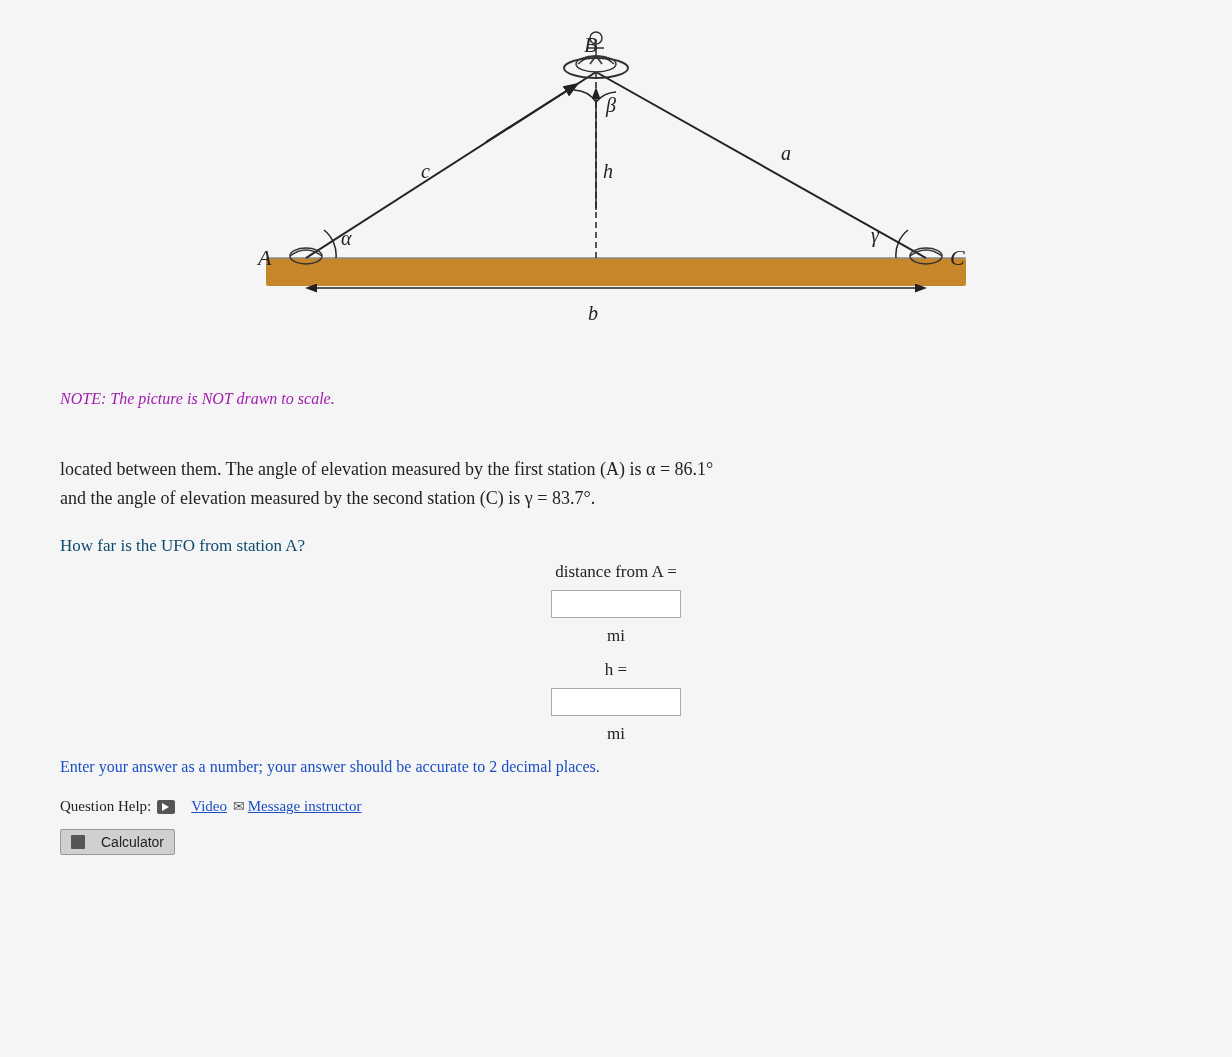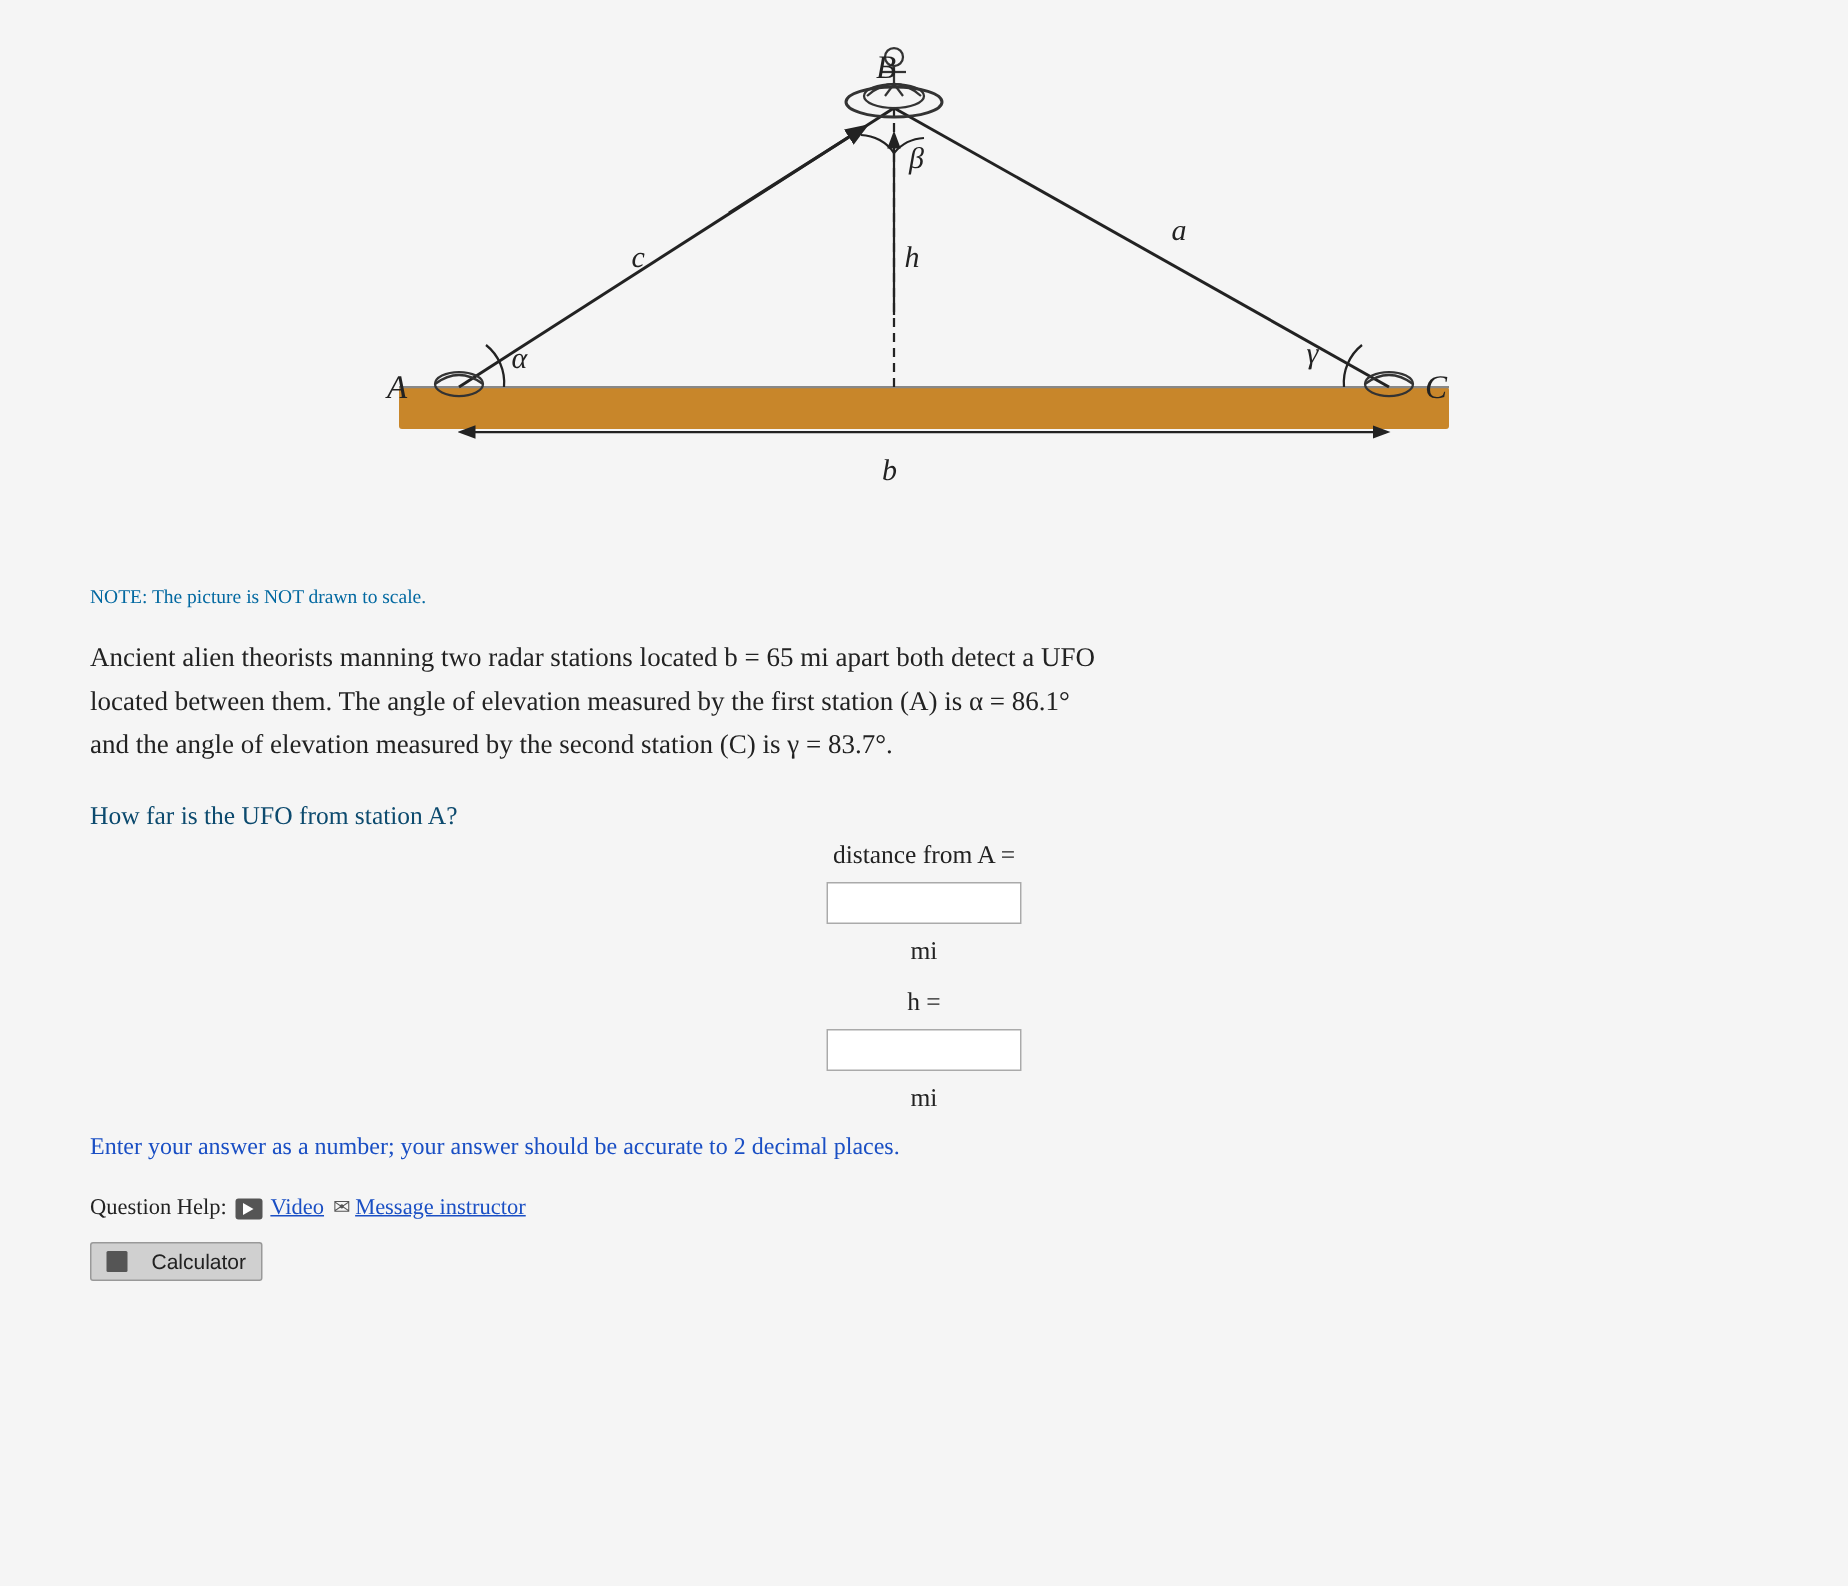--- a/index.html
+++ b/index.html
@@ -17,22 +17,23 @@
       min-height: 1057px;
       padding: 30px 60px 40px 60px;
     }
     .diagram-area {
       width: 100%;
       display: flex;
       justify-content: center;
       margin-bottom: 30px;
     }
     .note-text {
-      font-size: 13px;
-      color: #0369a1;
+      font-style: italic;
+      font-size: 16px;
+      color: #a21caf;
       margin-bottom: 18px;
     }
     .problem-text {
       font-size: 18px;
       color: #222;
       line-height: 1.6;
       margin-bottom: 24px;
     }
     .question-section {
       font-size: 17px;
@@ -201,21 +202,21 @@
 
       <text x="397" y="148" font-size="20" font-style="italic" fill="#222">h</text>
 
       <text x="382" y="290" font-size="20" font-style="italic" fill="#222">b</text>
     </svg>
   </div>
 
   <p class="note-text">NOTE: The picture is NOT drawn to scale.</p>
 
   <div class="problem-text">
-    <span>Ancient alien theorists manning two radar stations located b = 65 mi apart both detect a UFO</span><br>
+    <br>
     <span>located between them. The angle of elevation measured by the first station (A) is α = 86.1°</span><br>
     <span>and the angle of elevation measured by the second station (C) is γ = 83.7°.</span>
   </div>
 
   <div class="question-section">How far is the UFO from station A?</div>
   <div class="input-row">
     <span>distance from A =</span>
     <input class="answer-input" type="text" style="">
     <span>mi</span>
   </div>
@@ -223,21 +224,21 @@
   <div class="input-row">
     <span>h =</span>
     <input class="answer-input" type="text" style="">
     <span>mi</span>
   </div>
 
   <div class="hint-text">Enter your answer as a number; your answer should be accurate to 2 decimal places.</div>
 
   <div class="question-help-row">
     <span>Question Help:</span>
-    <span style="display:inline-flex;align-items:center;gap:3px;font-family:Liberation Serif, serif;">
+    <span style="display:inline-flex;align-items:center;gap:14px;font-family:Liberation Serif, serif;">
       <span class="video-icon"></span>
       <a class="help-link" href="#">Video</a>
     </span>
     <span style="display:inline-flex;align-items:center;gap:3px;">
       <span style="font-size:14px;color:#555;">✉</span>
       <a class="help-link" href="#">Message instructor</a>
     </span>
   </div>
   <div>
     <button class="calc-button">

